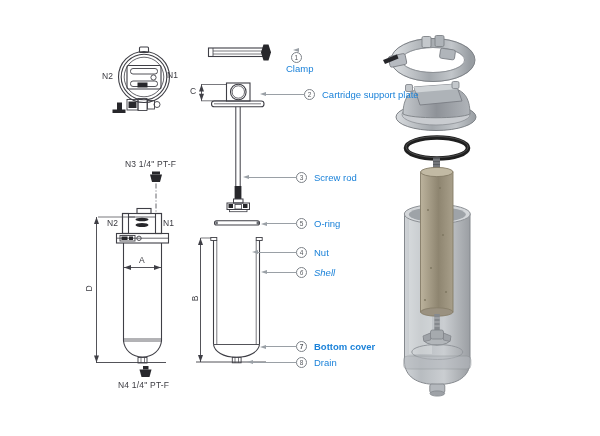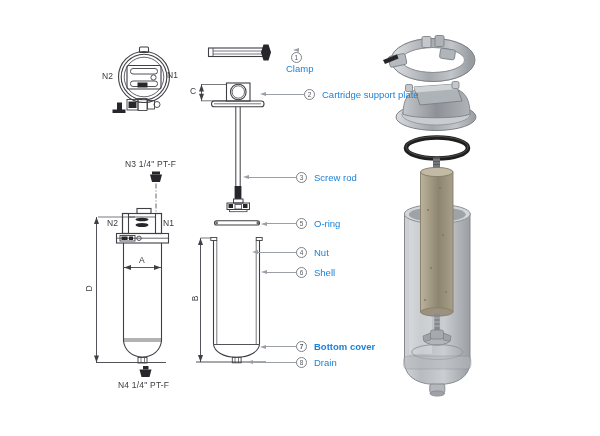--- a/index.html
+++ b/index.html
@@ -284,21 +284,21 @@
     <span class="callout-label">Nut</span>
   </div>
 
   <div class="callout" style="left:261px;top:217.5px;justify-content:space-between;">
     <div class="leader-arrow"></div>
     <div class="leader-line" style="width:29px;"></div>
     <div class="callout-circle">5</div>
     <span class="callout-label">O-ring</span>
   </div>
 
-  <div class="callout" style="left:261px;top:266px;">
+  <div class="callout" style="left:261px;top:266px;font-style:italic;">
     <div class="leader-arrow"></div>
     <div class="leader-line" style="width:29px;"></div>
     <div class="callout-circle">6</div>
     <span class="callout-label">Shell</span>
   </div>
 
   <div class="callout" style="left:260px;top:340.5px;font-weight:bold;">
     <div class="leader-arrow"></div>
     <div class="leader-line" style="width:30px;"></div>
     <div class="callout-circle">7</div>

